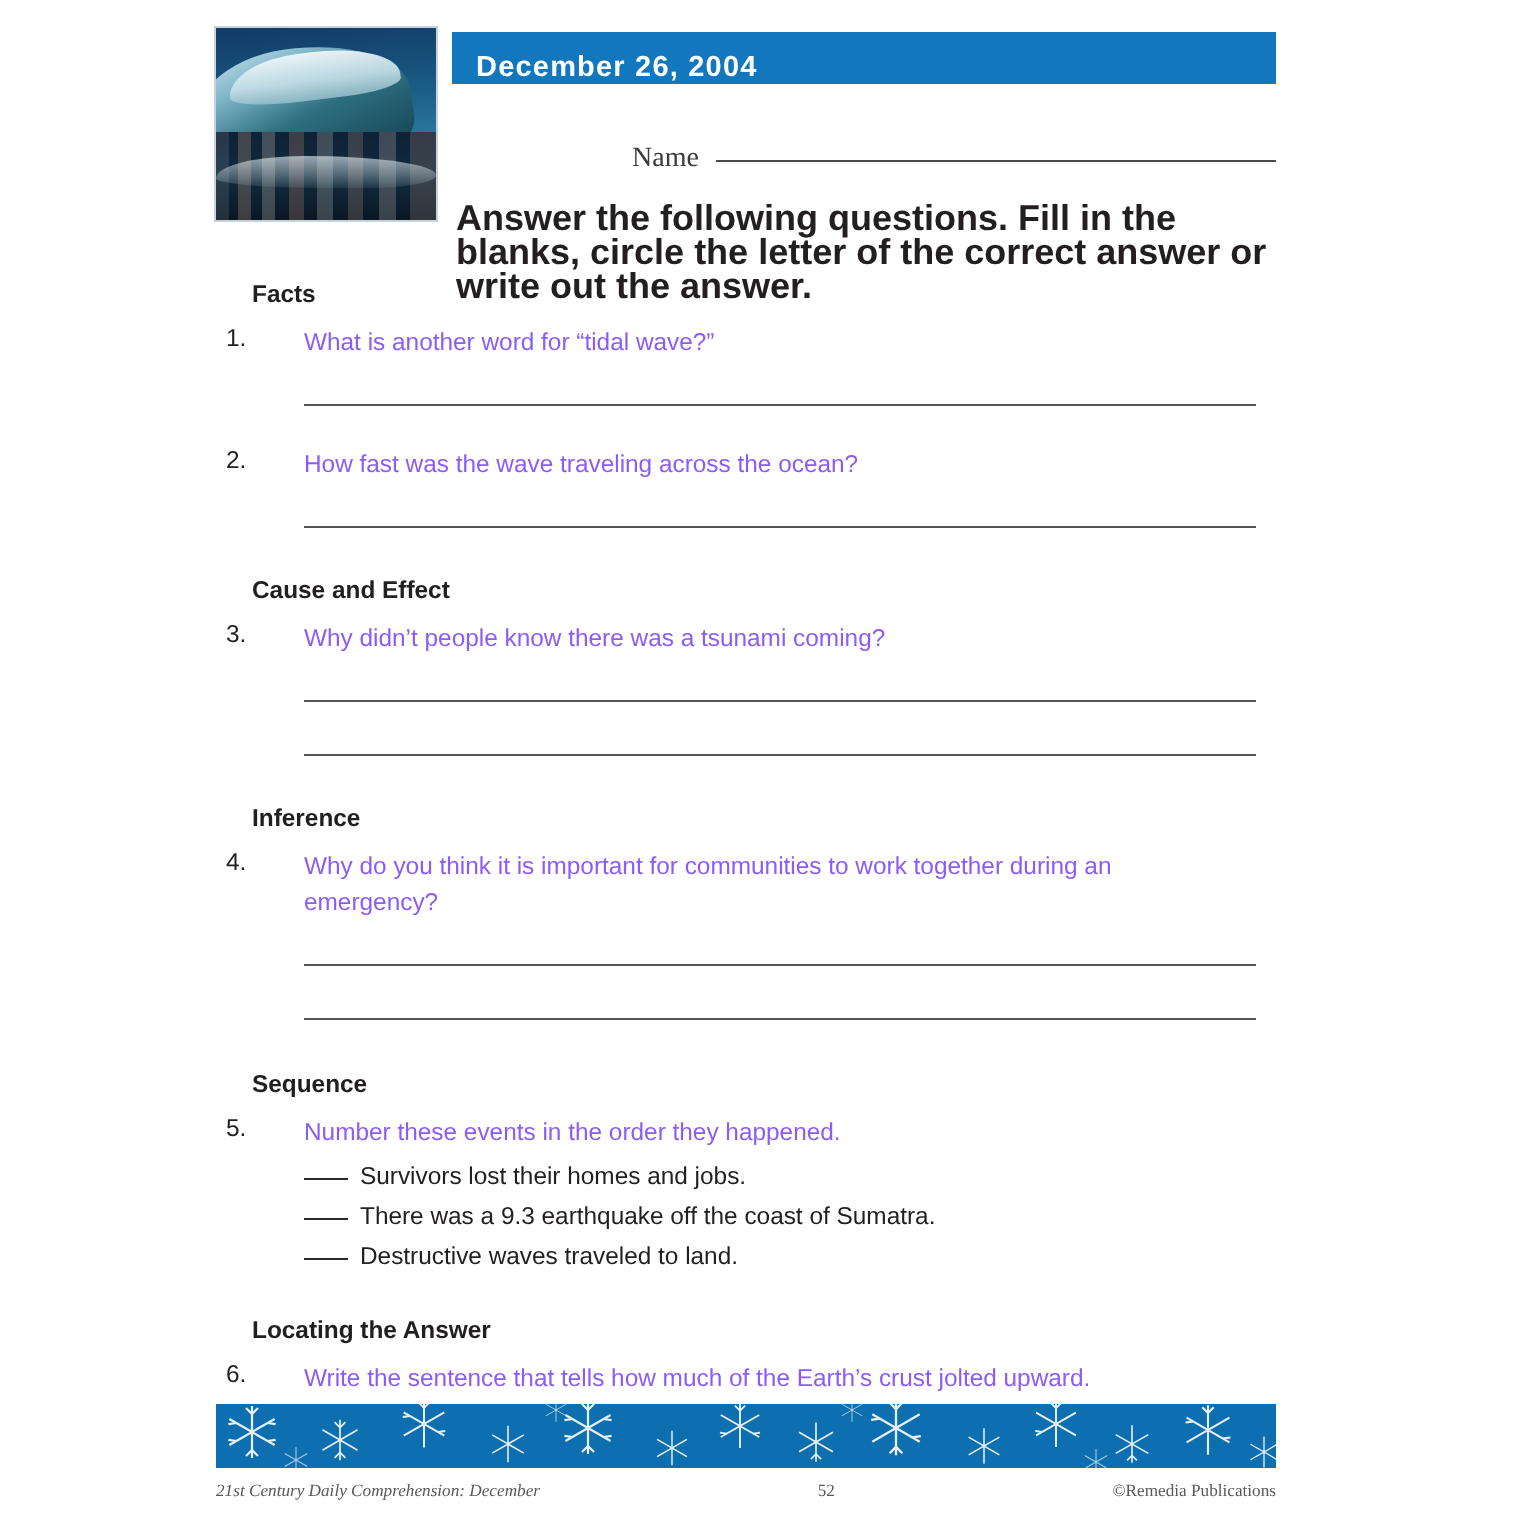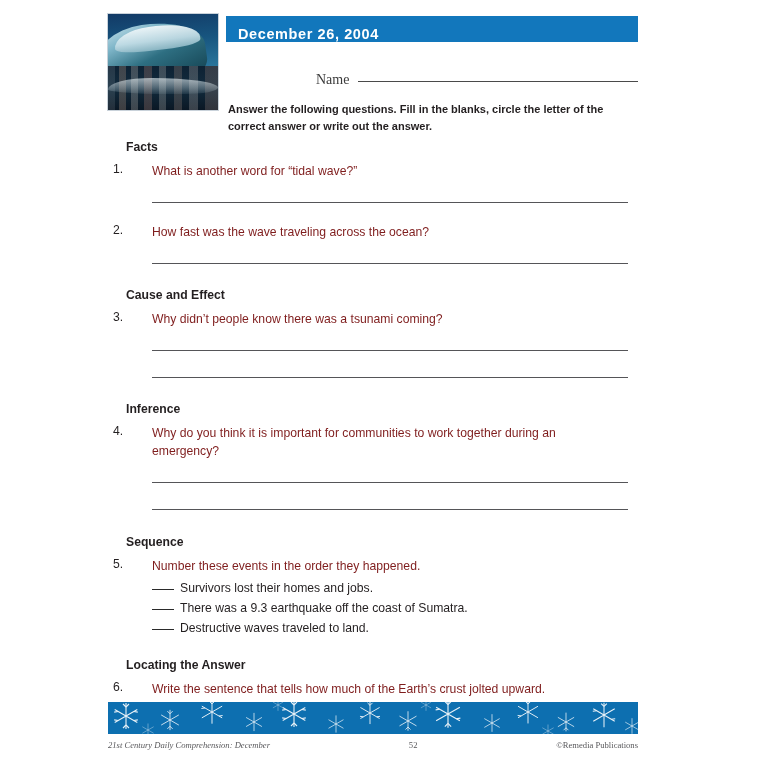--- a/index.html
+++ b/index.html
@@ -123,21 +123,21 @@
     margin-left: 9px;
     position: relative;
     top: -2px;
   }
 
   .instructions {
     position: absolute;
     left: 120px;
     top: 87px;
     width: 412px;
-    font-size: 11px;
+    font-size: 18px;
     font-weight: bold;
     line-height: 17px;
     color: #231f20;
   }
 
   
   .content {
     position: absolute;
     left: 108px;
     top: 140px;
@@ -158,21 +158,21 @@
   }
   .q-num {
     width: 39px;
     flex: none;
     font-size: 12.2px;
     color: #231f20;
   }
   .q-text {
     font-size: 12.2px;
     line-height: 18px;
-    color: #7f1d1d;
+    color: #8b5cf6;
     max-width: 455px;
   }
   .answer-line {
     height: 1px;
     background: #555558;
     margin-left: 44px;
     width: 476px;
   }
   .seq-list {
     margin-left: 44px;

